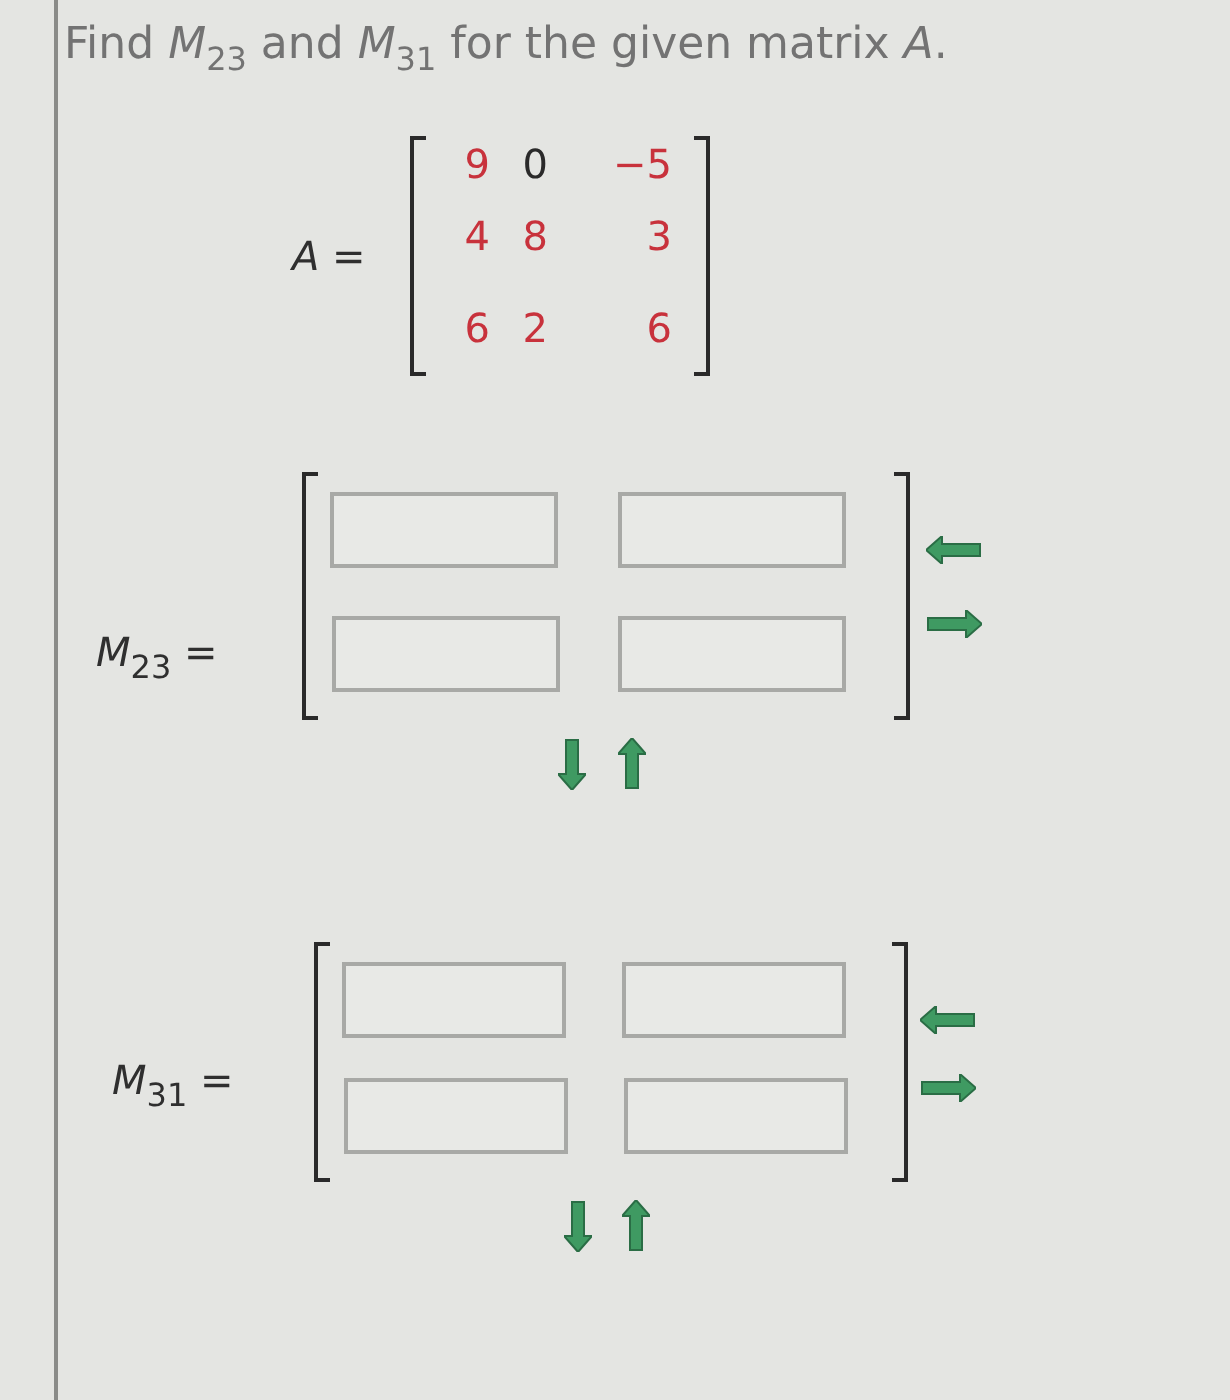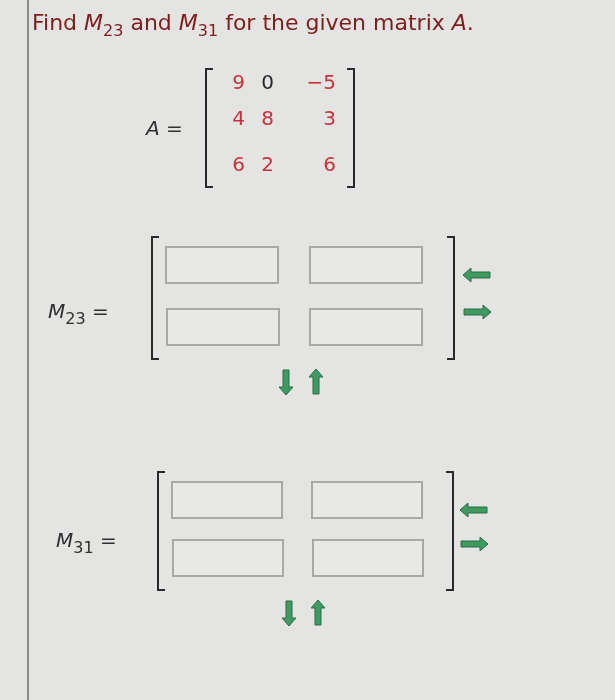--- a/index.html
+++ b/index.html
@@ -21,21 +21,21 @@
       top: 0;
       width: 2px;
       height: 700px;
       background: #8a8b88;
     }
     .question {
       position: absolute;
       left: 32px;
       top: 10px;
       font-size: 22px;
-      color: #7f1d1d;
+      color: #737373;
       white-space: nowrap;
     }
     .mvar { font-style: italic; }
     .sub { font-size: 16px; vertical-align: -6px; font-style: normal; }
 
     
     .a-label {
       position: absolute;
       left: 146px;
       top: 116px;
@@ -107,21 +107,21 @@
   <div class="a-cell" style="left:215px; top:106px;">4</div>
   <div class="a-cell" style="left:244px; top:106px;">8</div>
   <div class="a-cell" style="left:306px; top:106px;">3</div>
 
   <div class="a-cell" style="left:215px; top:152px;">6</div>
   <div class="a-cell" style="left:244px; top:152px;">2</div>
   <div class="a-cell" style="left:306px; top:152px;">6</div>
 </div>
 
 <div>
-  <div class="m-label" style="left:48px; top:299px;text-align:center;">
+  <div class="m-label" style="left:48px; top:314px;text-align:center;">
     <span class="mvar">M</span><span class="sub">23</span><span> =</span>
   </div>
   <div class="bracket left" style="left:151px; top:236px; height:120px;"></div>
   <div class="bracket right" style="left:447px; top:236px; height:120px;"></div>
 
   <input class="cell-input" style="left: 165px; top: 246px;" value="">
   <input class="cell-input" style="left: 309px; top: 246px;" value="">
   <input class="cell-input" style="left: 166px; top: 308px;" value="">
   <input class="cell-input" style="left: 309px; top: 308px;" value="">
 

